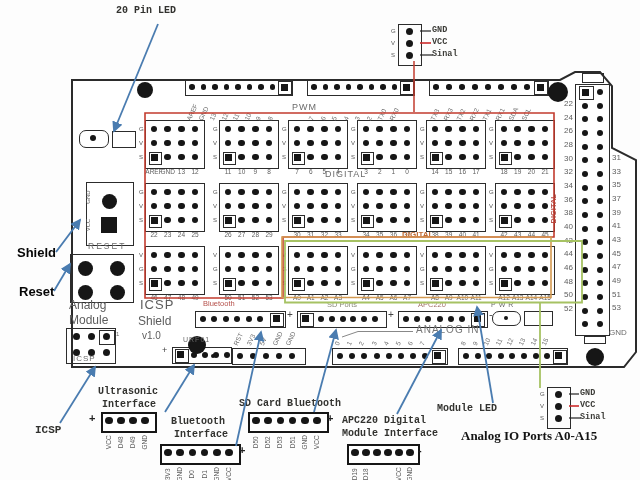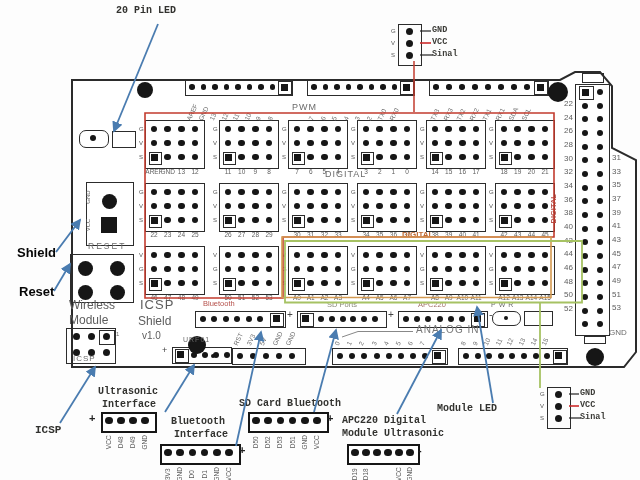--- a/index.html
+++ b/index.html
@@ -703,53 +703,54 @@
       <div class="silk" style="left: 391px; top: 52px; font-size: 6px; color: rgb(85, 85, 85);">S</div>
       <div class="obox" style="left: 547px; top: 387px; width: 22px; height: 40px;"></div>
       <div class="dot" style="left: 554.5px; top: 390.5px; width: 7px; height: 7px;"></div>
       <div class="silk" style="left: 540px; top: 391px; font-size: 6px; color: rgb(85, 85, 85);">G</div>
       <div class="dot" style="left: 554.5px; top: 402.5px; width: 7px; height: 7px;"></div>
       <div class="silk" style="left: 540px; top: 403px; font-size: 6px; color: rgb(85, 85, 85);">V</div>
       <div class="dot" style="left: 554.5px; top: 414.5px; width: 7px; height: 7px;"></div>
       <div class="silk" style="left: 540px; top: 415px; font-size: 6px; color: rgb(85, 85, 85);">S</div>
     </div>
 
+  <div class="title" style="left:461px;top:428px">Analog IO Ports A0-A15</div>
 
   <div class="ann" style="left:116px;top:5px">20 Pin LED</div>
   <div class="biglabel" style="left:17px;top:245px">Shield</div>
   <div class="biglabel" style="left:19px;top:284px">Reset</div>
   <div class="ann" style="left:35px;top:424px;font-size:11px">ICSP</div>
   <div class="ann" style="left:98px;top:386px">Ultrasonic</div>
   <div class="ann" style="left:102px;top:399px">Interface</div>
   <div class="ann" style="left:171px;top:416px">Bluetooth</div>
   <div class="ann" style="left:174px;top:429px">Interface</div>
   <div class="ann" style="left:239px;top:398px">SD Card Bluetooth</div>
   <div class="ann" style="left:342px;top:415px">APC220 Digital</div>
-  <div class="ann" style="left:342px;top:428px">Module Ultrasonic</div>
+  <div class="ann" style="left:342px;top:428px">Module Interface</div>
   <div class="ann" style="left:437px;top:403px">Module LED</div>
 
   <div class="legendlbl" style="left:432px;top:26px">GND</div>
   <div class="legendlbl" style="left:432px;top:38px">VCC</div>
   <div class="legendlbl" style="left:432px;top:50px">Sinal</div>
   <div class="legendlbl" style="left:580px;top:389px">GND</div>
   <div class="legendlbl" style="left:580px;top:401px">VCC</div>
   <div class="legendlbl" style="left:580px;top:413px">Sinal</div>
 
   <div class="pol" style="left:89px;top:412px">+</div>
   <div class="pol" style="left:239px;top:444px">+</div>
   <div class="pol" style="left:327px;top:412px">+</div>
   <div class="pol" style="left:418px;top:444px">-</div>
 
   <div class="silk" style="left:292px;top:103px;font-size:9px;letter-spacing:1px">PWM</div>
   <div class="silk" style="left:325px;top:170px;font-size:9px;letter-spacing:1px">DIGITAL</div>
   <div class="vwrap redtxt" style="left:536px;top:205px;font-size:7.5px;font-weight:bold">DIGITAL</div>
   <div class="silk" style="left:402px;top:231px;font-size:8px;font-weight:bold;color:#c06a35">DIGITAL</div>
   <div class="silk" style="left:416px;top:325px;font-size:10px;letter-spacing:1px;color:#777">ANALOG IN</div>
   <div class="silk" style="left:88px;top:242px;font-size:8.5px;letter-spacing:2px">RESET</div>
-  <div class="silk" style="left:69px;top:299px;font-size:12px;color:#5d5d5d">Wireless</div>
+  <div class="silk" style="left:69px;top:299px;font-size:12px;color:#5d5d5d">Analog</div>
   <div class="silk" style="left:69px;top:314px;font-size:12px;color:#5d5d5d">Module</div>
   <div class="silk" style="left:140px;top:298px;font-size:13px;letter-spacing:1px;color:#5d5d5d">ICSP</div>
   <div class="silk" style="left:138px;top:315px;font-size:12px;color:#5d5d5d">Shield</div>
   <div class="silk" style="left:142px;top:331px;font-size:10px;color:#5d5d5d">v1.0</div>
   <div class="silk" style="left:73px;top:355px;font-size:8px;letter-spacing:1px">ICSP</div>
   <div class="silk" style="left:183px;top:336px;font-size:7px;letter-spacing:1px">URF01</div>
   <div class="silk redtxt" style="left:203px;top:300px;font-size:7.5px">Bluetooth</div>
   <div class="silk" style="left:327px;top:301px;font-size:7.5px;color:#8b8b7b">SD Ports</div>
   <div class="silk" style="left:418px;top:301px;font-size:7.5px;color:#a5756d">APC220</div>
   <div class="silk" style="left:491px;top:301px;font-size:7px;letter-spacing:3px">PWR</div>

